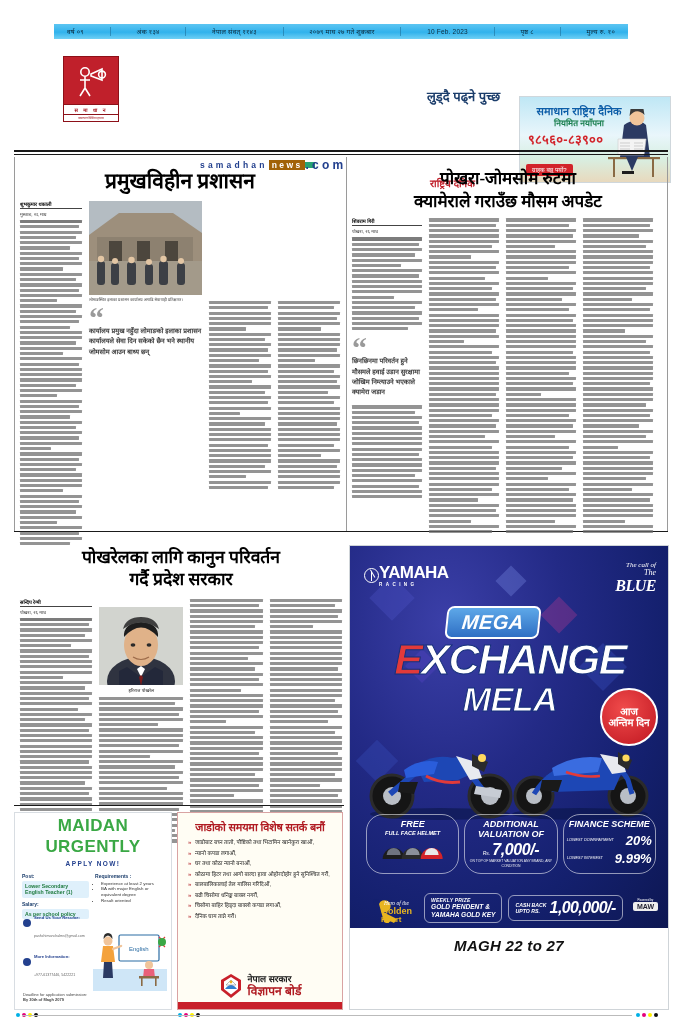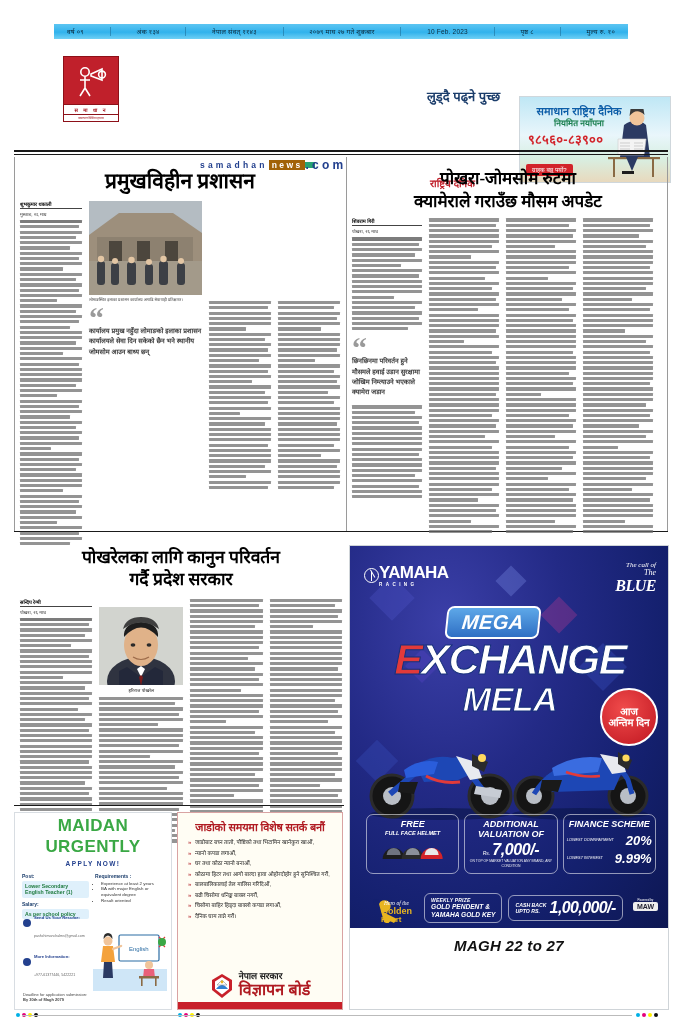--- a/index.html
+++ b/index.html
@@ -167,21 +167,21 @@
   .ad-gov .gtitle {
     text-align:center; font-size:11px; font-weight:bold; color:#b01b22;
     padding:6px 4px 2px 4px; letter-spacing:-.2px;
   }
   .ad-gov ul { padding:3px 8px 0 10px; list-style:none;}
   .ad-gov li { font-size:5.6px; color:#1a1a1a; margin-bottom:3.4px; line-height:1.28; position:relative; padding-left:7px;}
   .ad-gov li:before{content:"\00bb"; position:absolute; left:0; color:#b01b22; font-size:6px;}
   .ad-gov .gfoot { position:absolute; left:0; bottom:10px; width:100%; display:flex; align-items:center; justify-content:center; gap:5px;}
   .ad-gov .gemb { width:24px; height:26px; flex:none; }
   .ad-gov .gf1 { font-size:9px; color:#1a1a1a; font-weight:bold; line-height:1.1;}
-  .ad-gov .gf2 { font-size:16px; color:#b01b22; font-weight:bold; line-height:1.05;}
+  .ad-gov .gf2 { font-size:12px; color:#b01b22; font-weight:bold; line-height:1.05;}
   .ad-gov .gbar { position:absolute; left:0; bottom:0; width:100%; height:7px; background:#c8202a;}
 
   
   .ad-yam {
     position:absolute; left:349px; top:545px; width:320px; height:465px;
     overflow:hidden; border:1px solid #cfd4d8;
   }
   .yam-top {
     position:absolute; left:0; top:0; width:100%; height:382px;
     background:radial-gradient(ellipse at 30% 20%, #3b3fa8 0%, #232a86 38%, #14206e 70%, #0d1752 100%);
@@ -222,21 +222,21 @@
     position:absolute; right:10px; top:142px; width:58px; height:58px;
     border-radius:50%; background:radial-gradient(circle at 40% 35%, #f04b4b, #bf1620);
     border:2px solid #fff; display:flex; flex-direction:column;
     align-items:center; justify-content:center; color:#fff; font-weight:bold;
   }
   .aaja .a1 { font-size:10px; line-height:1.1;}
   .aaja .a2 { font-size:10px; line-height:1.1;}
   .bike { position:absolute; }
   .offers { position:absolute; left:16px; top:268px; width:290px; display:flex; gap:5px;}
   .offer {
-    flex:1; border:1px solid rgba(255,255,255,.55); border-radius:7px;
+    flex:1; border:1px solid rgba(255,255,255,.55); border-radius:17px;
     padding:5px 3px; text-align:center; color:#fff;
   }
   .offer .o1 { font-size:9px; font-weight:bold; font-style:italic; line-height:1.08;}
   .offer .o2 { font-size:5.6px; font-weight:bold; font-style:italic; line-height:1.15;}
   .offer .obig { font-size:16px; font-weight:bold; font-style:italic; letter-spacing:-.4px;}
   .offer .osm { font-size:3.4px; line-height:1.2; opacity:.92;}
   .offer .orow { display:flex; align-items:center; justify-content:center; gap:12px; margin-top:3px;}
   .offer .orow .ol { font-size:3.8px; font-style:italic; text-align:right; line-height:1.05;}
   .offer .orow .orv { font-size:13px; font-weight:bold; font-style:italic;}
   .prize-row {

